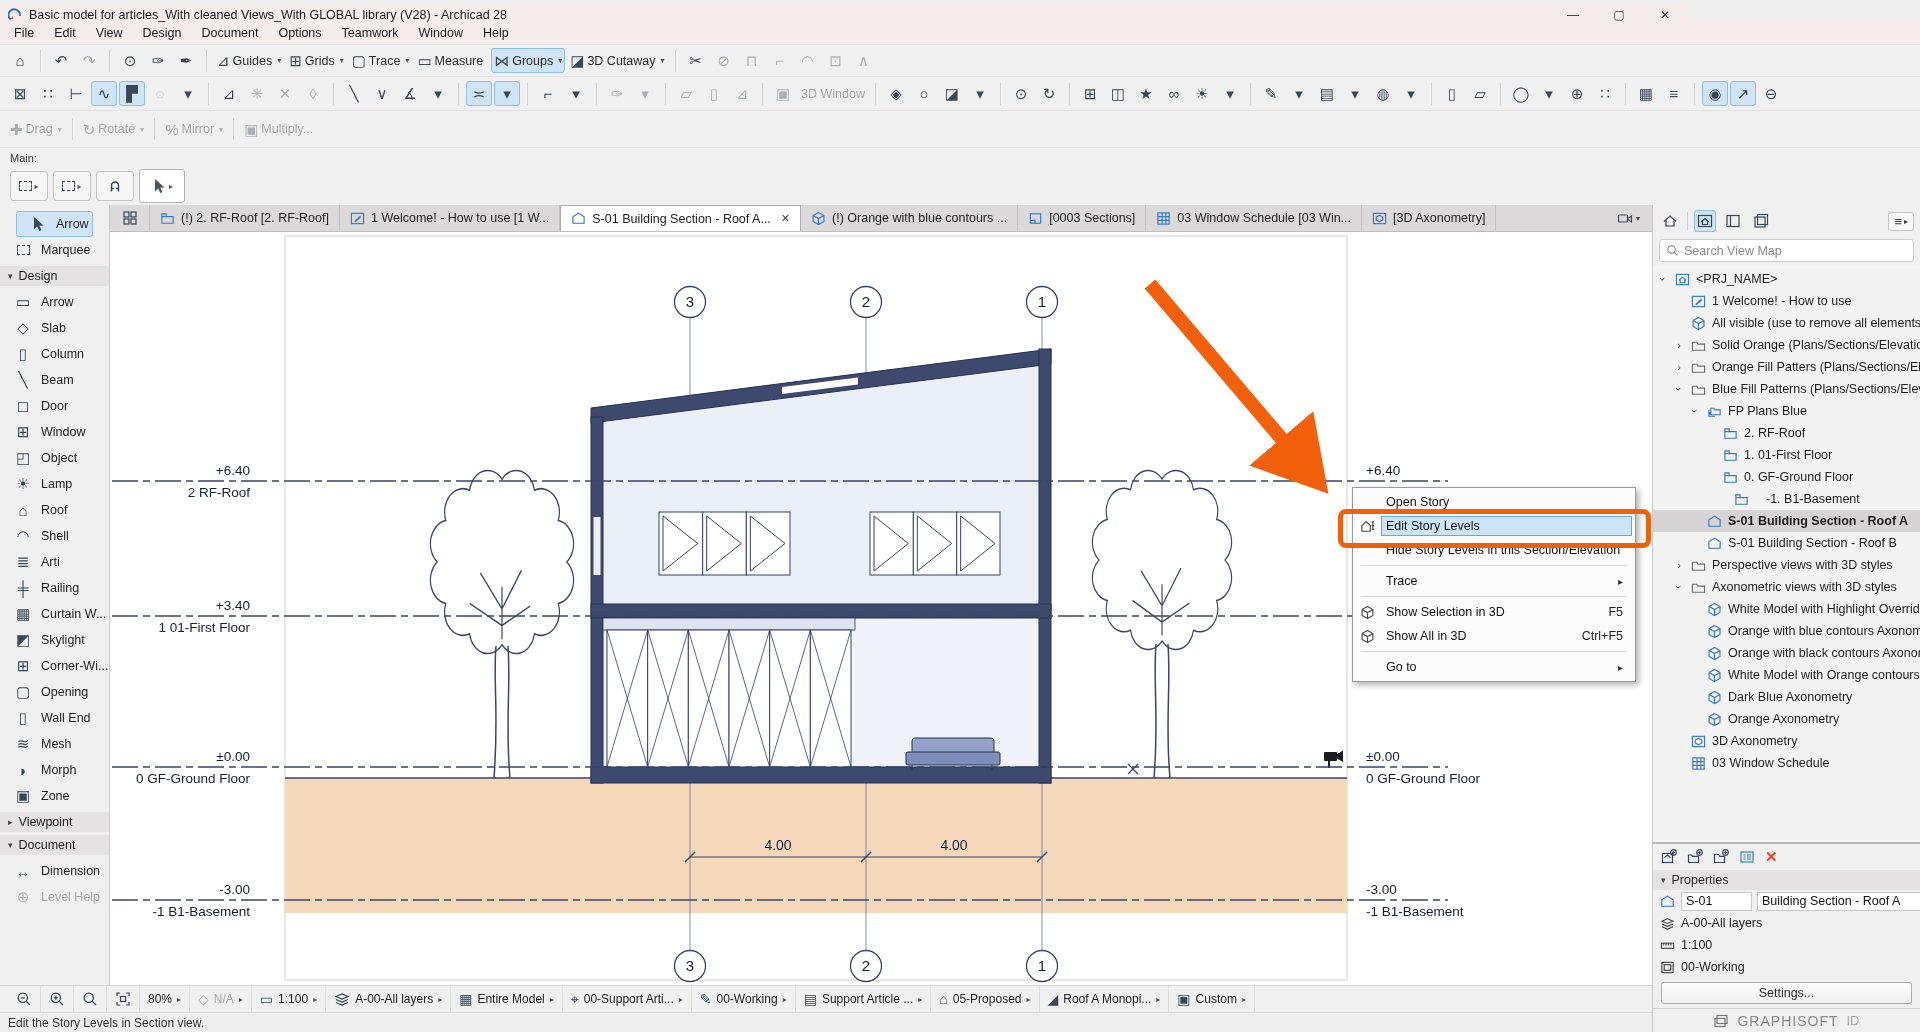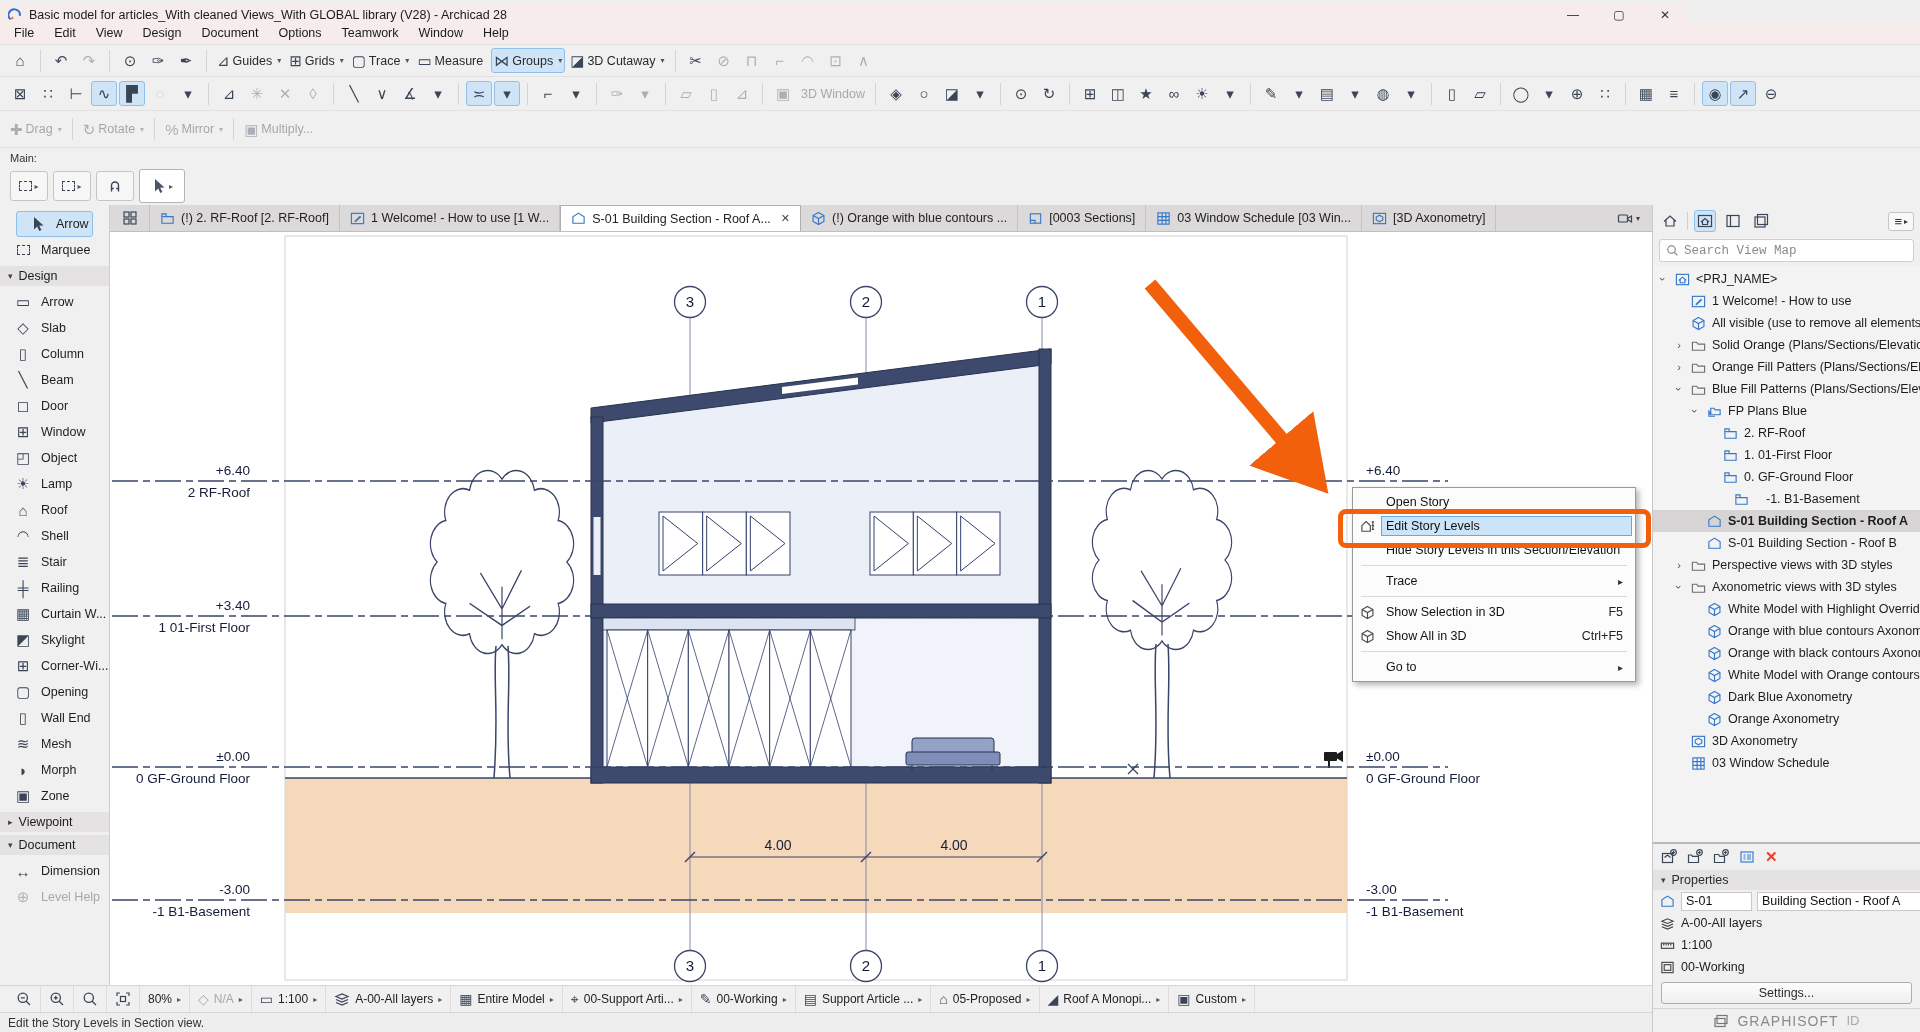--- a/index.html
+++ b/index.html
@@ -64,21 +64,21 @@
   
   #orangebox{left:1338px;top:509px;width:313px;height:39px;border:5px solid #F2600C;border-radius:8px;z-index:50;pointer-events:none}
   
   #navigator{left:1652px;top:205px;width:268px;height:827px;background:#f1f0f0;border-left:1px solid #c9c7c7;display:flex;flex-direction:column}
   #navhead{height:32px;display:flex;align-items:center;gap:6px;padding:0 6px}
   .nico{width:22px;height:22px;display:inline-flex;align-items:center;justify-content:center;border-radius:3px;color:#3a4556}
   .nico.hl{background:#cfe4f7;border:1px solid #8fc0ec}
   .nsep{width:1px;height:18px;background:#d0cece}
   #navburger{margin-left:auto;display:flex;align-items:center;gap:2px;color:#333;border:1px solid #c6c4c4;border-radius:3px;padding:1px 5px;background:#f9f8f8}
   #searchbox{height:23px;background:#fff;border:1px solid #cfcdcd;border-radius:3px;margin:2px 6px 4px 6px;display:flex;align-items:center;gap:5px;padding:0 6px}
-  #searchbox input{border:none;outline:none;flex:1;font-size:12.5px;font-family:Liberation Mono, monospace;color:#333;background:transparent}
+  #searchbox input{border:none;outline:none;flex:1;font-size:12.5px;font-family:Liberation Sans, sans-serif;color:#333;background:transparent}
   #searchbox input::placeholder{color:#8a8a8a}
   #tree{flex:1;overflow:hidden;background:#f4f3f3;padding-top:2px}
   .trow{height:22px;display:flex;align-items:center;gap:5px;font-size:12.5px;white-space:nowrap;overflow:hidden;color:#1c1c1c}
   .trow.sel{background:#d6d4d4;font-weight:bold}
   .texp{width:12px;font-size:11px;color:#555;flex:none;text-align:center}
   .texp.open{display:inline-block;transform:rotate(90deg)}
   .tic{width:17px;height:15px;flex:none}
   .ic-blue{color:#3577C9}.ic-gray{color:#6e6e6e}
   
   #navactions{height:28px;border-top:2px solid #b9b7b7;display:flex;align-items:center;gap:10px;padding:0 8px;color:#51759c}
@@ -671,21 +671,21 @@
       <div class="tbx-item">
         <span class="tico">⌂</span>
         <span>Roof</span>
       </div>
       <div class="tbx-item">
         <span class="tico">◠</span>
         <span>Shell</span>
       </div>
       <div class="tbx-item">
         <span class="tico">≣</span>
-        <span>Stair</span>
+        <span>Arti</span>
       </div>
       <div class="tbx-item">
         <span class="tico">╪</span>
         <span>Railing</span>
       </div>
       <div class="tbx-item">
         <span class="tico">▦</span>
         <span>Curtain W...</span>
       </div>
       <div class="tbx-item">

